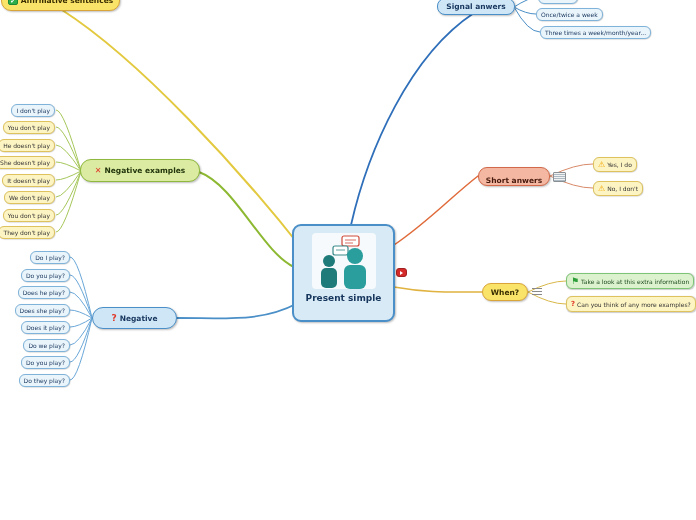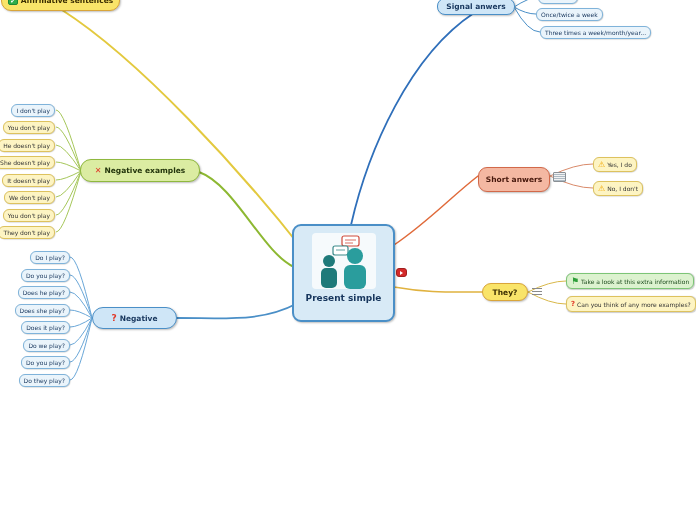--- a/index.html
+++ b/index.html
@@ -151,35 +151,35 @@
   <div class="node child blue-light" style="right:626px;top:356px;">Do you play?</div>
   <div class="node child blue-light" style="right:626px;top:374px;">Do they play?</div>
 
   <div class="node main blue" style="left:437px;top:-2px;width:78px;height:17px;border-radius:8px;">
     <span>Signal anwers</span>
   </div>
   <div class="node child blue-light" style="left:538px;top:-9px;width:40px;"></div>
   <div class="node child blue-light" style="left:536px;top:8px;">Once/twice a week</div>
   <div class="node child blue-light" style="left:540px;top:26px;">Three times a week/month/year...</div>
 
-  <div class="node main salmon" style="left:478px;top:167px;width:72px;height:25px;border-radius:9px;">
+  <div class="node main salmon" style="left:478px;top:167px;width:72px;height:19px;border-radius:9px;align-items:flex-end;">
     <span>Short anwers</span>
   </div>
   <div class="table-icon"></div>
   <div class="node child yellow" style="left:593px;top:157px;height:15px;">
     <span class="ico-warn">⚠</span>
     <span>Yes, I do</span>
   </div>
   <div class="node child yellow" style="left:593px;top:181px;height:15px;">
     <span class="ico-warn">⚠</span>
     <span>No, I don't</span>
   </div>
 
   <div class="node main yellow-main" style="left:482px;top:283px;width:46px;height:18px;border-radius:9px;">
-    <span>They?</span>
+    <span>When?</span>
   </div>
   <div class="notes-icon"></div>
   <div class="node child green" style="left:566px;top:273px;height:16px;">
     <span class="ico-flag">⚑</span>
     <span>Take a look at this extra information</span>
   </div>
   <div class="node child yellow" style="left:566px;top:296px;height:16px;">
     <span class="ico-q" style="font-size:7px;margin-right:2px;">?</span>
     <span>Can you think of any more examples?</span>
   </div>

